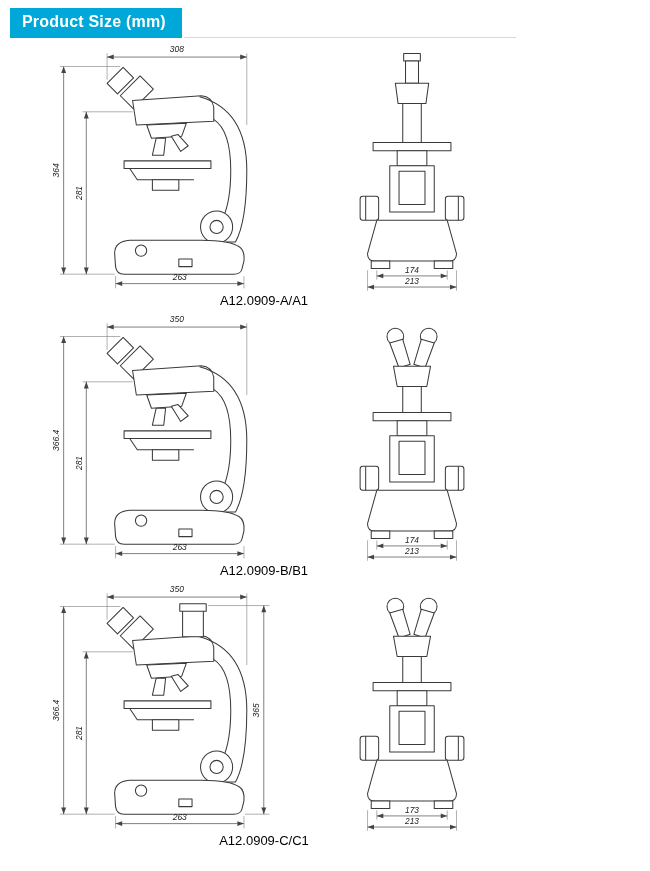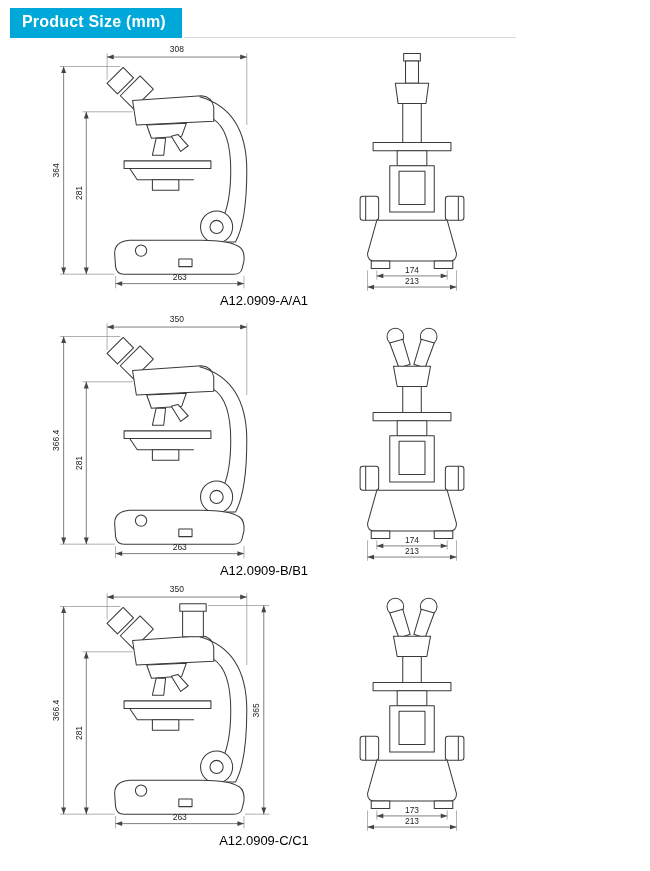--- a/index.html
+++ b/index.html
@@ -7,21 +7,21 @@
   html,body { margin:0; padding:0; background:#fff; }
   body { font-family:"Liberation Sans", sans-serif; }
   .page { width:528px; height:871px; background:#fff; overflow:hidden; }
 
   .header { display:flex; align-items:flex-end; padding:8px 12px 0 10px; }
   .banner { background:var(--accent); padding:5px 16px 7px 12px; }
   .banner h1 { margin:0; font-size:16px; line-height:18px; color:#fff; font-weight:bold; letter-spacing:.2px; }
   .rule { flex:1; border-bottom:1px solid #d3dade; height:1px; margin-left:2px; }
 
   .figure-row { display:flex; flex-direction:column; align-items:center; margin-top:2px; }
-  .views { display:flex; align-items:flex-end; gap:72px; }
+  .views { display:flex; align-items:flex-end; gap:72px;font-style:italic; }
   .side-svg { width:236px; height:255px; }
   .front-svg { width:139px; height:255px; }
   .figure-label { font-size:13px; color:#000000; margin-top:-2px; line-height:15px; }
 
   .scope { stroke:#3a3a3a; fill:#fff; stroke-width:1.1; stroke-linejoin:round; }
   .dimline { stroke:#555; stroke-width:.8; fill:none; }
   .ext { stroke:#888; stroke-width:.7; fill:none; }
   .dimtxt { font-family:"Liberation Sans", sans-serif; font-size:9px; fill:#222; }
   .ah { fill:#444; stroke:none; }
 </style>

